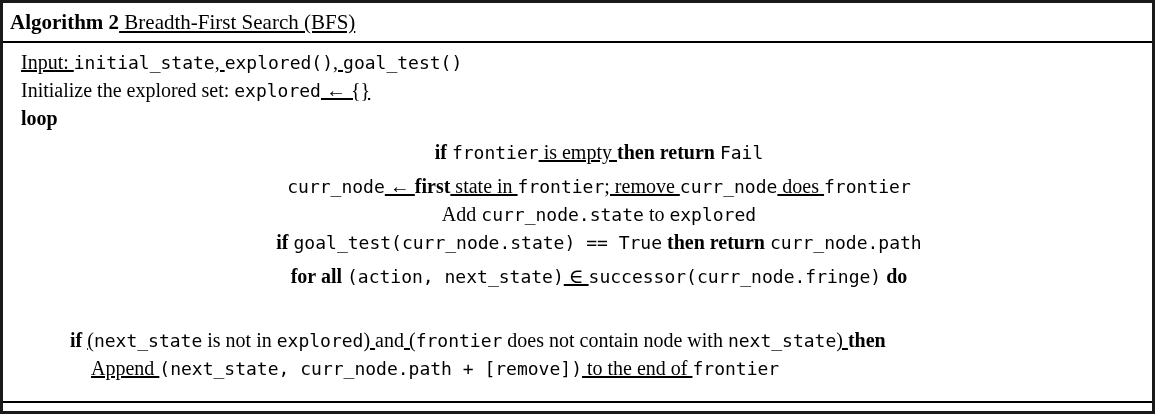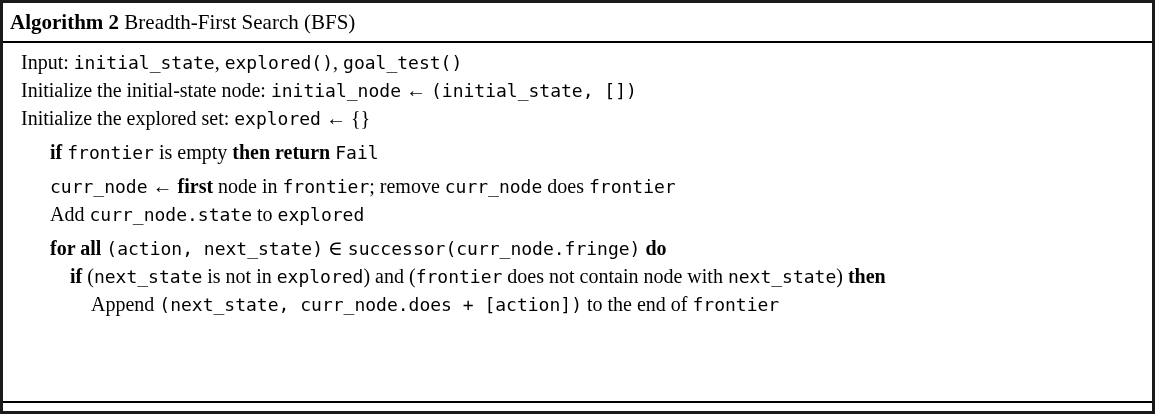--- a/index.html
+++ b/index.html
@@ -37,24 +37,24 @@
     white-space: nowrap;
     font-family: "Liberation Serif", "DejaVu Serif", serif;
     font-size: 20px;
   }
   .line {
     height: 28px;
     line-height: 28px;
   }
   .gap { margin-top: 6px; }
   .ind0 { padding-left: 0; }
-  .ind1 { padding-left: 29px; }
-  .ind2 { padding-left: 49px; }
+  .ind1 { padding-left: 29px; text-align: center; }
+  .ind2 { padding-left: 49px; margin-top: 36px; }
   .ind3 { padding-left: 70px; }
-  .rm { font-family: "Liberation Serif", "DejaVu Serif", serif; }
+  .rm { font-family: "Liberation Serif", "DejaVu Serif", serif; text-decoration: underline; }
   .b  { font-family: "Liberation Serif", "DejaVu Serif", serif; font-weight: bold; }
   .it { font-family: "Liberation Serif", "DejaVu Serif", serif; }
   .tt { font-family: "DejaVu Sans Mono", "Liberation Mono", monospace; font-size: 18px; }
   .bottom-rule {
     flex: 0 0 auto;
     height: 2px;
     background: #000000;
     margin: 0 0 0 0;
   }
   .bottom-spacer {
@@ -65,24 +65,25 @@
 </style>
 </head>
 <body>
 
 <div class="frame" style="border-color: rgb(26, 26, 26); background: rgb(255, 255, 255); color: rgb(0, 0, 0);">
   <div class="algo-header" style="border-bottom-color: rgb(0, 0, 0);">
     <span class="b">Algorithm 2</span><span class="rm"> Breadth-First Search (BFS)</span>
   </div>
   <div class="algo-body">
       <div class="line ind0"><span class="rm">Input: </span><span class="tt">initial_state</span><span class="rm">, </span><span class="tt">explored()</span><span class="rm">, </span><span class="tt">goal_test()</span></div>
-      <div class="line ind0"><span class="rm">Initialize the initial-state node: </span><span class="tt">initial_node</span><span class="rm"> ← </span><span class="tt">(initial_state, [])</span></div>
       <div class="line ind0"><span class="it">Initialize the explored set: </span><span class="tt">explored</span><span class="rm"> ← {}</span></div>
+      <div class="line ind0"><span class="b">loop</span></div>
       <div class="line ind1 gap"><span class="b">if </span><span class="tt">frontier</span><span class="rm"> is empty </span><span class="b">then return </span><span class="tt">Fail</span></div>
-      <div class="line ind1 gap"><span class="tt">curr_node</span><span class="rm"> ← </span><span class="b">first</span><span class="rm"> node in </span><span class="tt">frontier</span><span class="rm">; remove </span><span class="tt">curr_node</span><span class="rm"> does </span><span class="tt">frontier</span></div>
+      <div class="line ind1 gap"><span class="tt">curr_node</span><span class="rm"> ← </span><span class="b">first</span><span class="rm"> state in </span><span class="tt">frontier</span><span class="rm">; remove </span><span class="tt">curr_node</span><span class="rm"> does </span><span class="tt">frontier</span></div>
       <div class="line ind1"><span class="it">Add </span><span class="tt">curr_node.state</span><span class="it"> to </span><span class="tt">explored</span></div>
+      <div class="line ind1"><span class="b">if </span><span class="tt">goal_test(curr_node.state) == True</span><span class="b"> then return </span><span class="tt">curr_node.path</span></div>
       <div class="line ind1 gap"><span class="b">for all </span><span class="tt">(action, next_state)</span><span class="rm"> ∈ </span><span class="tt">successor(curr_node.fringe)</span><span class="b"> do</span></div>
       <div class="line ind2"><span class="b">if </span><span class="rm">(</span><span class="tt">next_state</span><span class="it"> is not in </span><span class="tt">explored</span><span class="rm">) </span><span class="it">and</span><span class="rm"> (</span><span class="tt">frontier</span><span class="it"> does not contain node with </span><span class="tt">next_state</span><span class="rm">) </span><span class="b">then</span></div>
-      <div class="line ind3"><span class="rm">Append </span><span class="tt">(next_state, curr_node.does + [action])</span><span class="rm"> to the end of </span><span class="tt">frontier</span></div>
+      <div class="line ind3"><span class="rm">Append </span><span class="tt">(next_state, curr_node.path + [remove])</span><span class="rm"> to the end of </span><span class="tt">frontier</span></div>
     </div>
   <div class="bottom-rule" style="background: rgb(0, 0, 0);"></div>
   <div class="bottom-spacer"></div>
 </div>
 
 </body></html>

